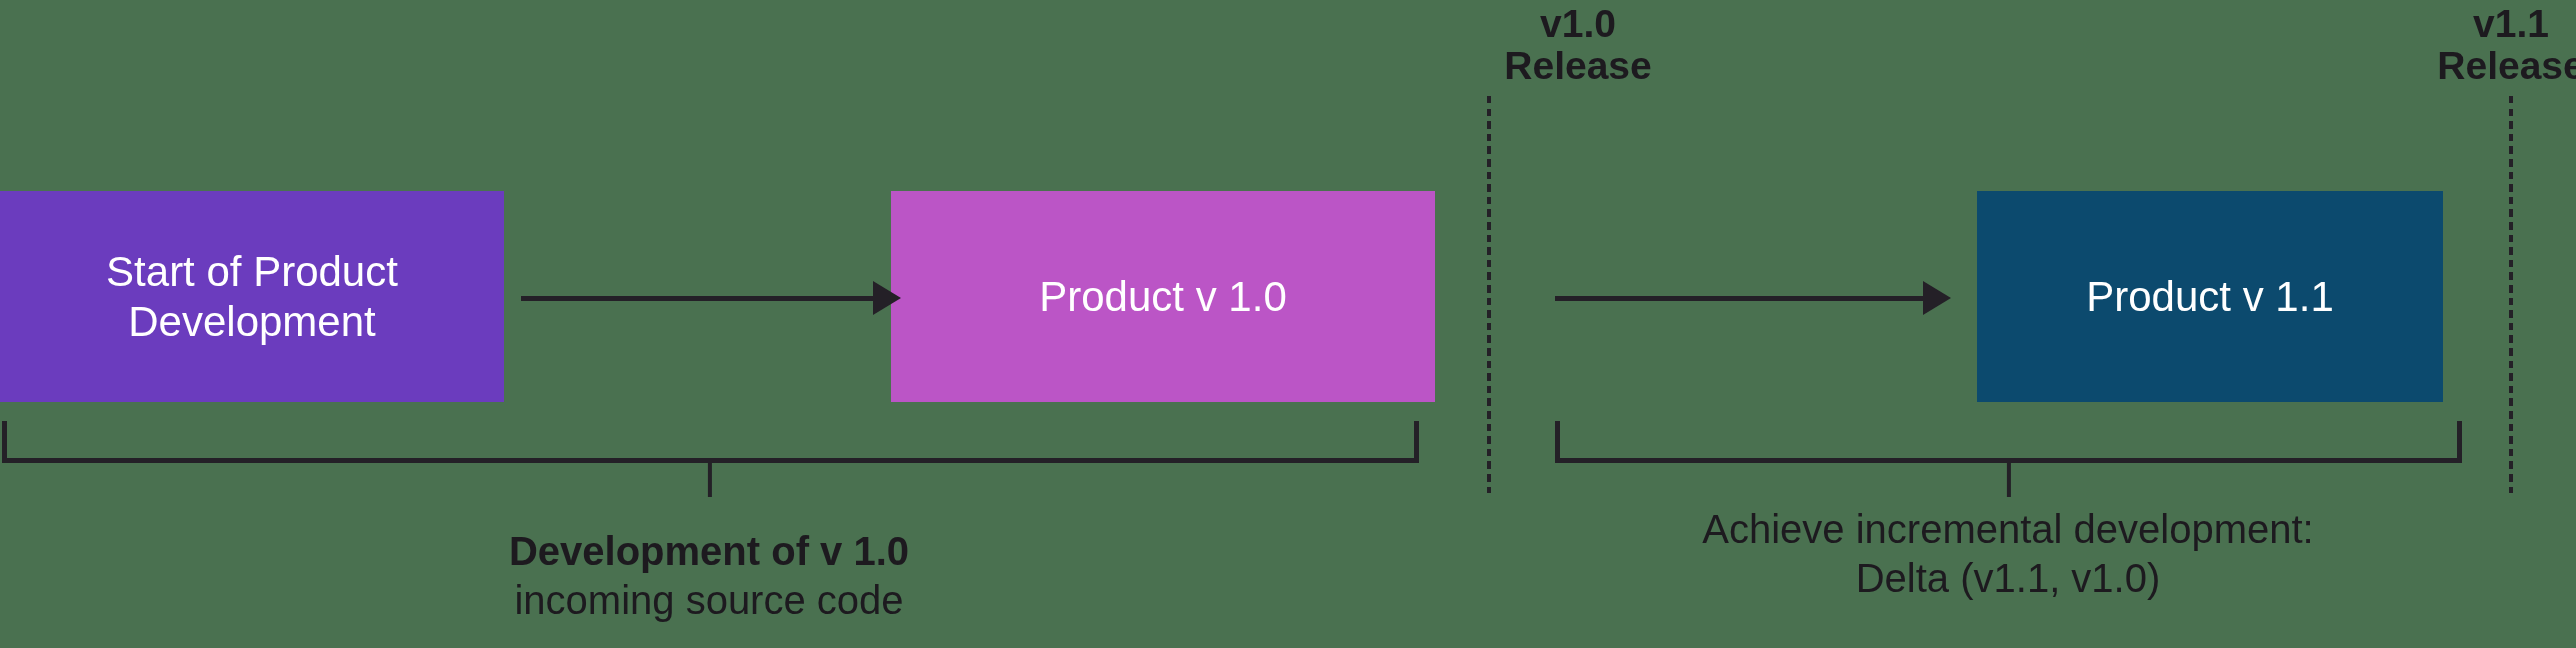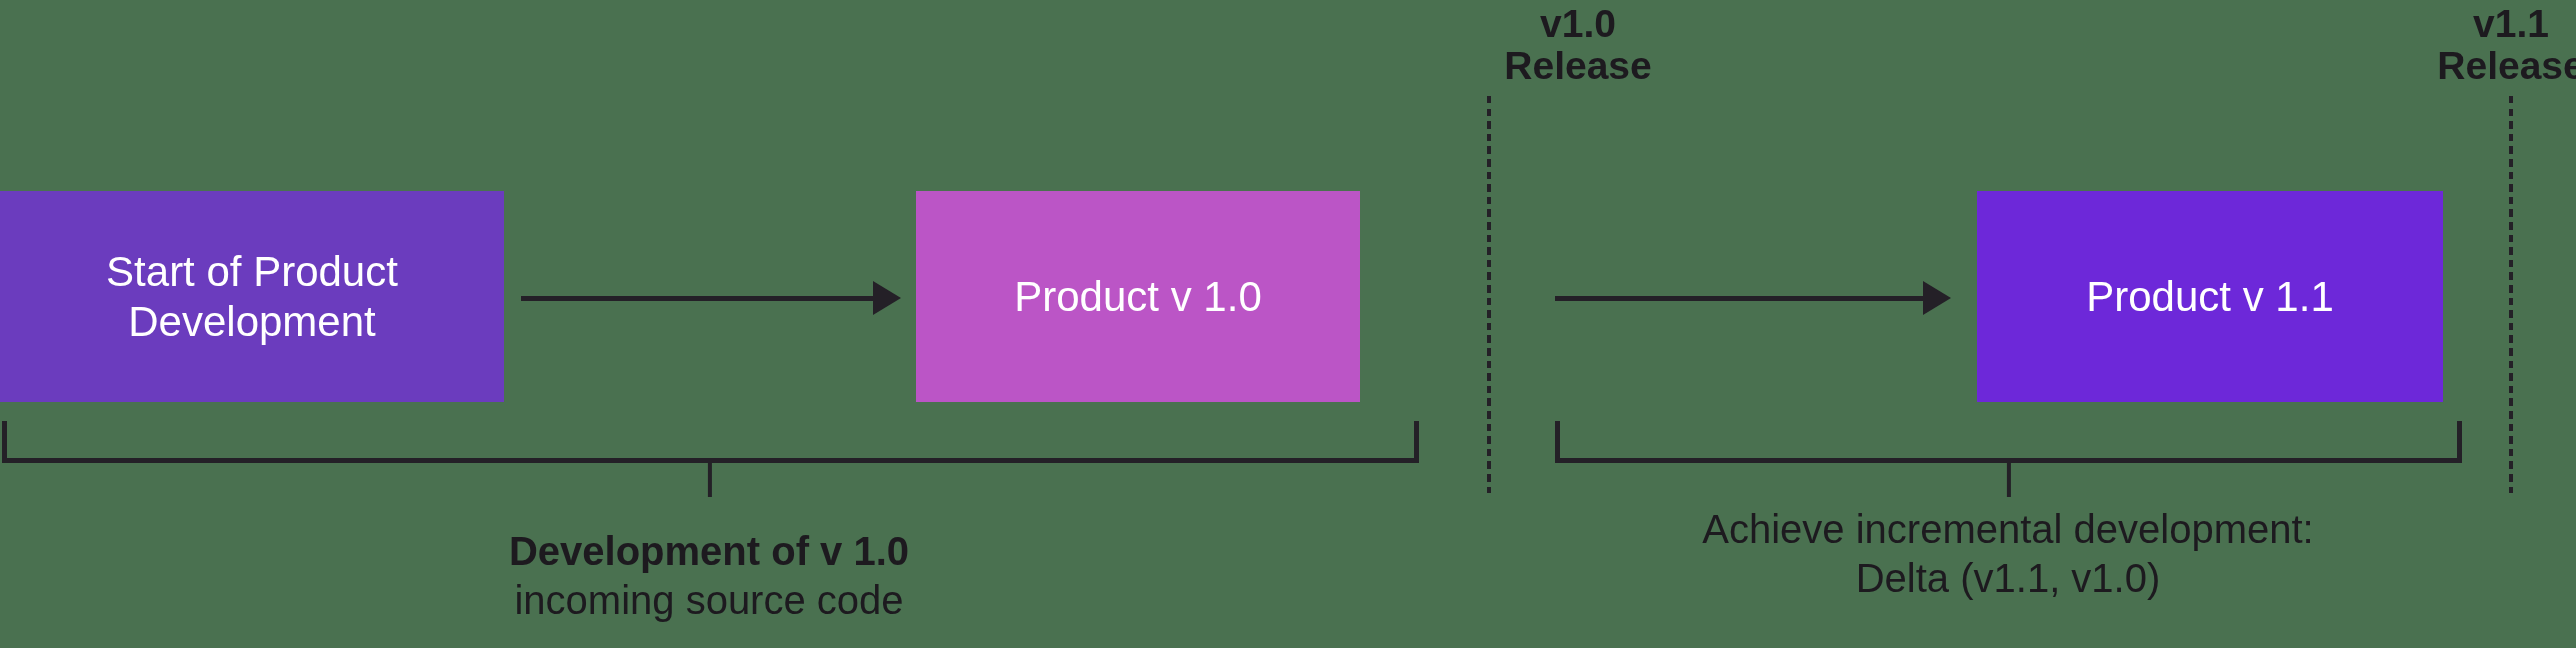--- a/index.html
+++ b/index.html
@@ -21,21 +21,21 @@
     display: flex;
     align-items: center;
     justify-content: center;
     text-align: center;
     color: #ffffff;
     font-size: 42px;
     line-height: 50px;
     font-weight: 400;
   }
   .box-start   { left: 0;      width: 504px; background: #6B3CBE; }
-  .box-v10     { left: 916px; width: 444px; background: #BB55C6; }
+  .box-v10     { left: 891px; width: 544px; background: #BB55C6; }
   .box-v11     { left: 1977px; width: 466px; background: #0355B8; }
   .box-label { padding: 0 34px; }
 
   
   .arrow { position: absolute; height: 35px; }
   .arrow-1 { left: 521px;  top: 281px; width: 380px; }
   .arrow-2 { left: 1555px; top: 281px; width: 396px; }
   .arrow .shaft {
     position: absolute;
     left: 0; right: 25px;
@@ -124,21 +124,21 @@
 <div class="canvas" style="background-color: rgb(74, 113, 80);">
 
   <div class="box box-start" style="background-color: rgb(107, 60, 190);">
     <div class="box-label">Start of Product Development</div>
   </div>
 
   <div class="box box-v10" style="background-color: rgb(187, 85, 198);">
     <div class="box-label">Product v 1.0</div>
   </div>
 
-  <div class="box box-v11" style="background-color: #6d28d9;">
+  <div class="box box-v11" style="background-color: #0c4a6e;">
     <div class="box-label">Product v 1.1</div>
   </div>
 
   <div class="arrow arrow-1">
     <div class="shaft"></div>
     <div class="head"></div>
   </div>
 
   <div class="arrow arrow-2">
     <div class="shaft"></div>

